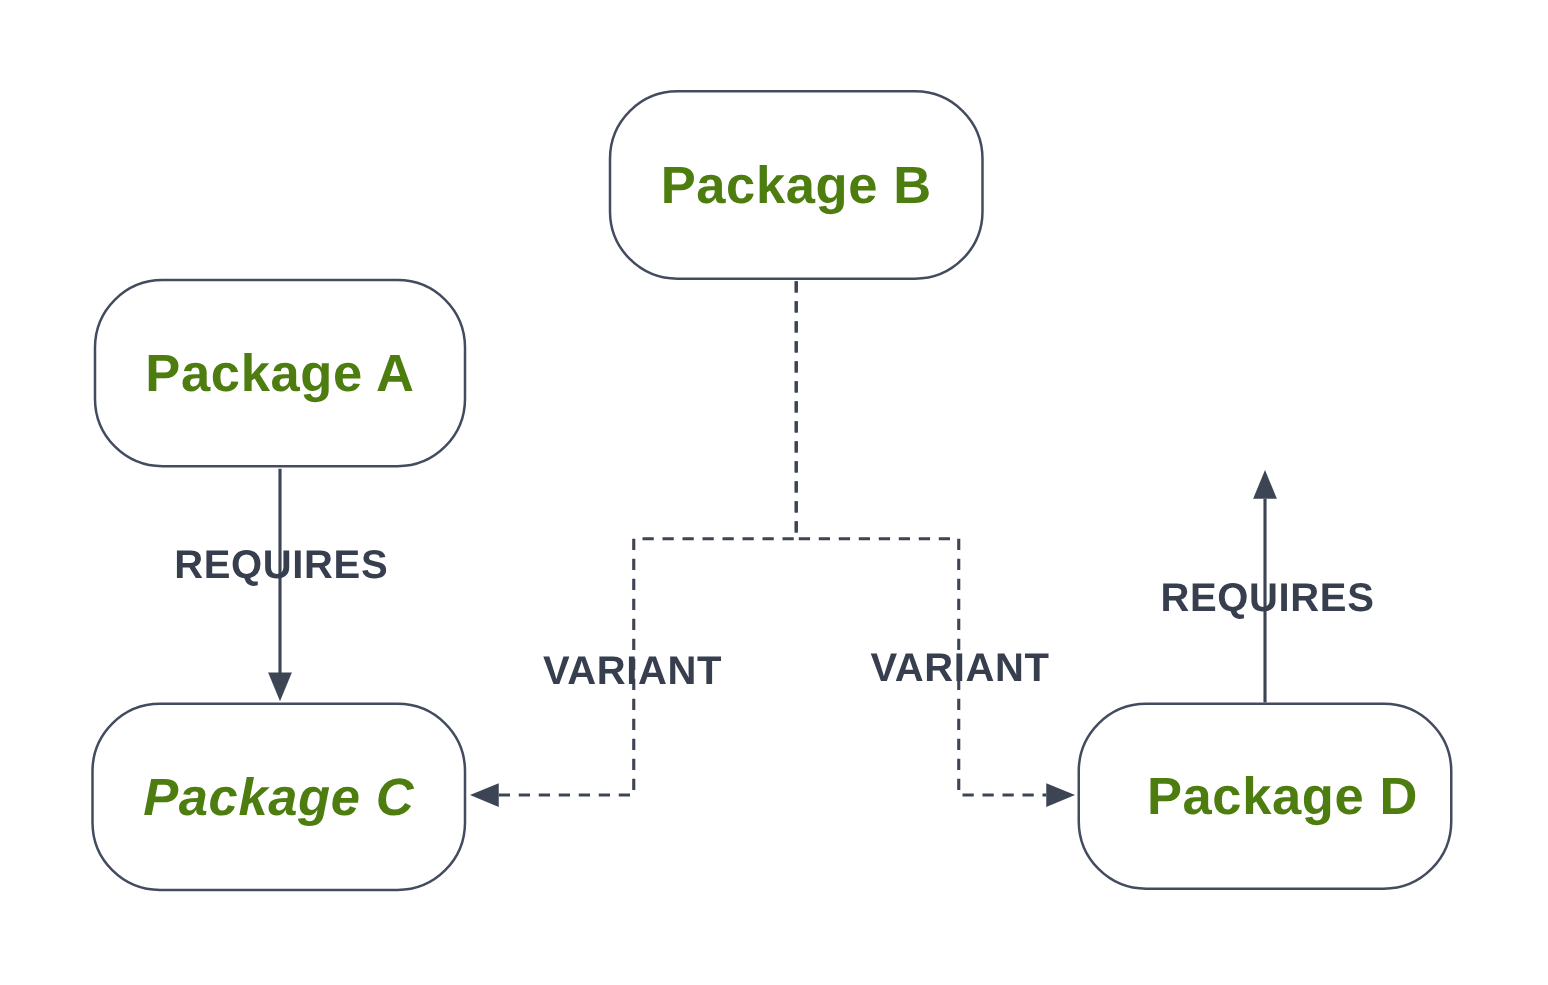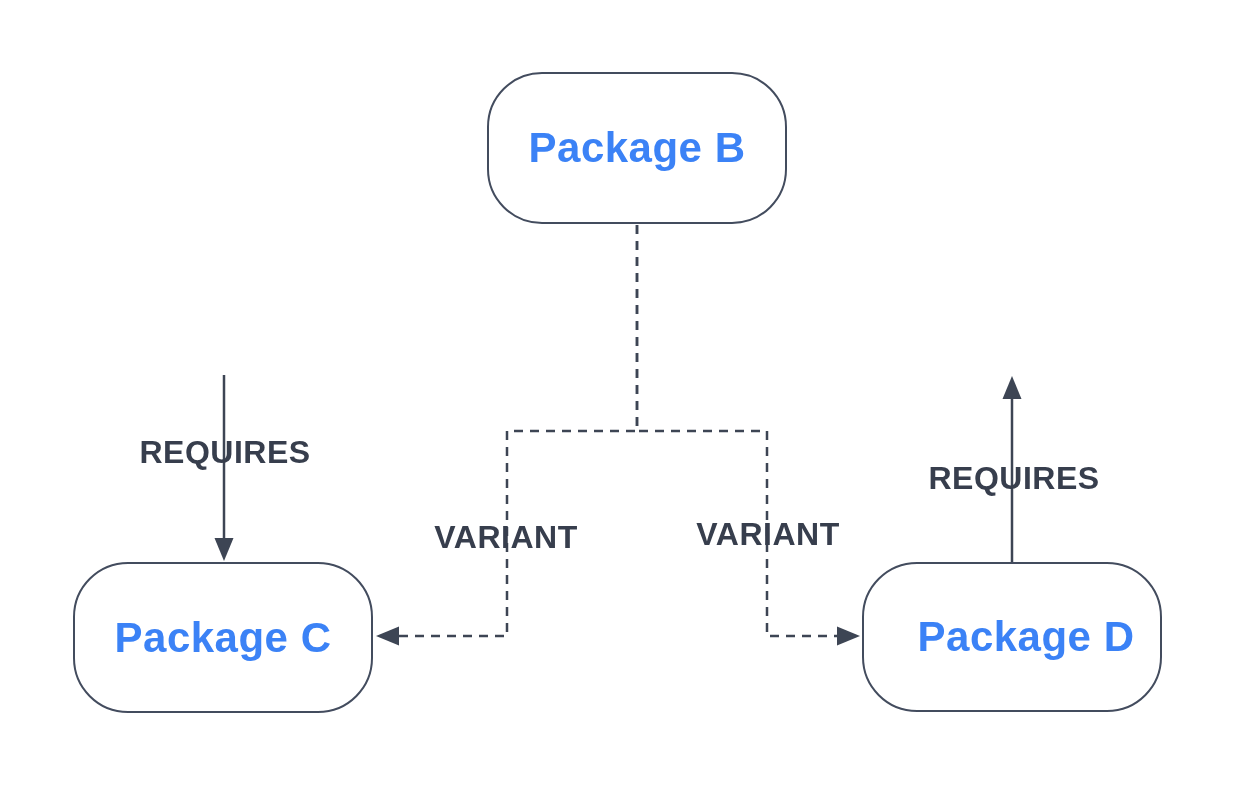--- a/index.html
+++ b/index.html
@@ -26,27 +26,27 @@
     position: absolute;
     box-sizing: border-box;
     background: #ffffff;
     border: 2px solid #434c5e;
     border-radius: 55px;
     display: flex;
     align-items: center;
     justify-content: center;
     font-weight: bold;
     font-size: 42px;
-    color: #3b82f6;
+    color: #4d7c0f;
     letter-spacing: 0.5px;
   }
   .node-b { left: 487px; top:  72px; width: 300px; height: 152px; }
   .node-a { left:  75px; top: 223px; width: 298px; height: 151px; }
   .node-e { left: 862px; top: 223px; width: 301px; height: 151px; }
-  .node-c { left:  73px; top: 562px; width: 300px; height: 151px; }
+  .node-c { left:  73px; top: 562px; width: 300px; height: 151px; font-style: italic; }
   .node-d { left: 862px; top: 562px; width: 300px; height: 150px; padding-left: 28px; }
   .edge-label {
     position: absolute;
     transform: translate(-50%, -50%);
     font-weight: bold;
     font-size: 32px;
     color: #373e4d;
     white-space: nowrap;
     letter-spacing: 0.5px;
   }
@@ -72,20 +72,23 @@
     <polygon points="376,636 399,626.5 399,645.5" fill="#3d4554"></polygon>
 
     <path d="M 637 225 L 637 431 L 767 431 L 767 636 L 837 636" fill="none" stroke="#3d4554" stroke-width="2.5" stroke-dasharray="9 7"></path>
     <polygon points="860,636 837,626.5 837,645.5" fill="#3d4554"></polygon>
   </svg>
 
   <div class="node node-b">
     <span>Package B</span>
   </div>
 
+  <div class="node node-a">
+    <span>Package A</span>
+  </div>
 
 
   <div class="node node-c">
     <span>Package C</span>
   </div>
 
   <div class="node node-d">
     <span>Package D</span>
   </div>
 

